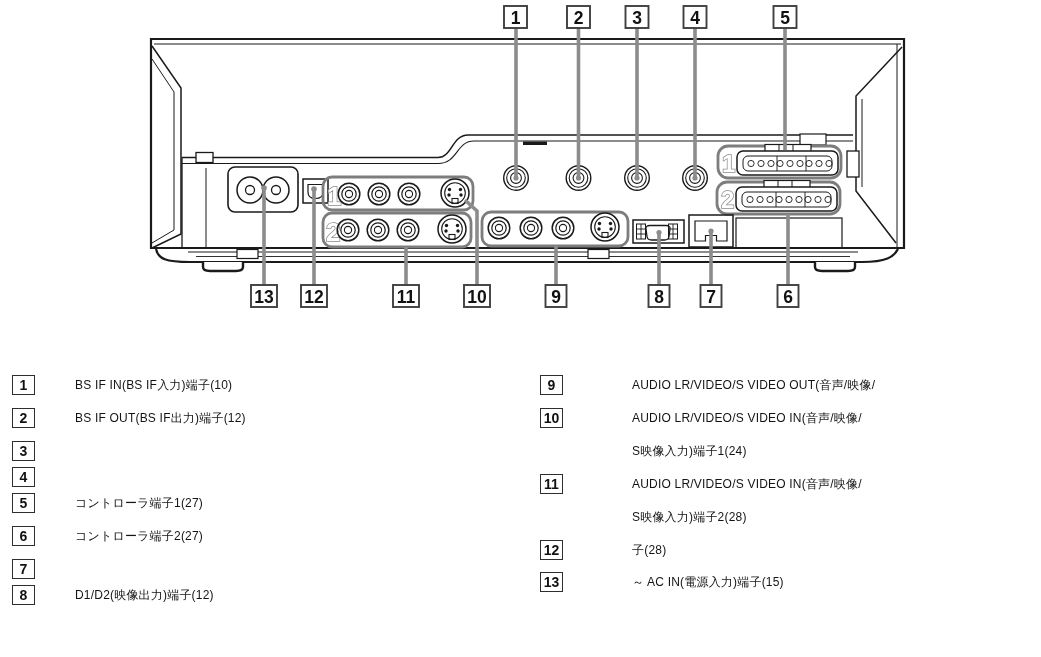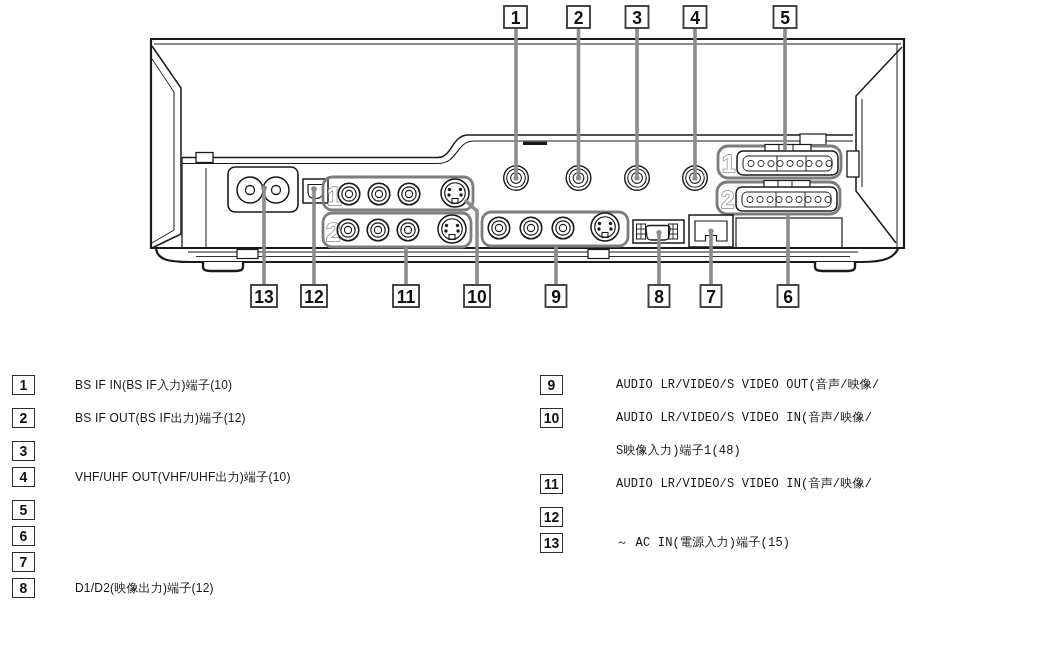--- a/index.html
+++ b/index.html
@@ -15,21 +15,21 @@
   .legend-col{position:absolute;top:369px;display:flex;flex-direction:column;}
   .legend-col.left{left:12px;width:480px;}
   .legend-col.right{left:540px;width:498px;}
   .lrow{display:flex;align-items:flex-start;}
   .numbox{
     width:23px;height:20px;border:1.6px solid #2e2e2e;box-sizing:border-box;
     display:flex;align-items:center;justify-content:center;
     font-size:14px;font-weight:bold;color:#111;margin-top:6px;flex:none;background:#fff;
   }
   .ltext{margin-left:40px;font-size:12px;line-height:32.9px;letter-spacing:0.2px;white-space:nowrap;}
-  .legend-col.right .ltext{margin-left:53px;font-family:Liberation Mono, monospace;}
+  .legend-col.right .ltext{margin-left:69px;}
   .ltext div{line-height:32.9px;}
 </style>
 </head>
 <body>
 
 <div class="diagram-wrap">
 <svg width="1041" height="335" viewBox="0 0 1041 335">
   <defs>
     <g id="rca">
       <circle r="10.8" fill="none" stroke="#1a1a1a" stroke-width="1.5"></circle>
@@ -278,27 +278,28 @@
   </div>
   <div class="lrow">
     <span class="numbox">2</span>
     <span class="ltext">BS IF OUT(BS IF出力)端子(12)</span>
   </div>
   <div class="lrow">
     <span class="numbox">3</span>
   </div>
   <div class="lrow">
     <span class="numbox">4</span>
-    <span class="ltext">VHF/UHF OUT(VHF/UHF出力)端子(10)</span>
   </div>
   <div class="lrow">
     <span class="numbox">5</span>
+    <span class="ltext">コントローラ端子1(27)</span>
   </div>
   <div class="lrow">
     <span class="numbox">6</span>
+    <span class="ltext">コントローラ端子2(27)</span>
   </div>
   <div class="lrow">
     <span class="numbox">7</span>
   </div>
   <div class="lrow">
     <span class="numbox">8</span>
     <span class="ltext">D1/D2(映像出力)端子(12)</span>
   </div>
 </div>
 
@@ -306,32 +307,34 @@
   <div class="lrow">
     <span class="numbox">9</span>
     <span class="ltext">
       <div>AUDIO LR/VIDEO/S VIDEO OUT(音声/映像/</div>
     </span>
   </div>
   <div class="lrow">
     <span class="numbox">10</span>
     <span class="ltext">
       <div>AUDIO LR/VIDEO/S VIDEO IN(音声/映像/</div>
-      <div>S映像入力)端子1(48)</div>
+      <div>S映像入力)端子1(24)</div>
     </span>
   </div>
   <div class="lrow">
     <span class="numbox">11</span>
     <span class="ltext">
       <div>AUDIO LR/VIDEO/S VIDEO IN(音声/映像/</div>
+      <div>S映像入力)端子2(28)</div>
     </span>
   </div>
   <div class="lrow">
     <span class="numbox">12</span>
     <span class="ltext">
+      <div>子(28)</div>
     </span>
   </div>
   <div class="lrow">
     <span class="numbox">13</span>
     <span class="ltext">
       <div>～ AC IN(電源入力)端子(15)</div>
     </span>
   </div>
 </div>
 

